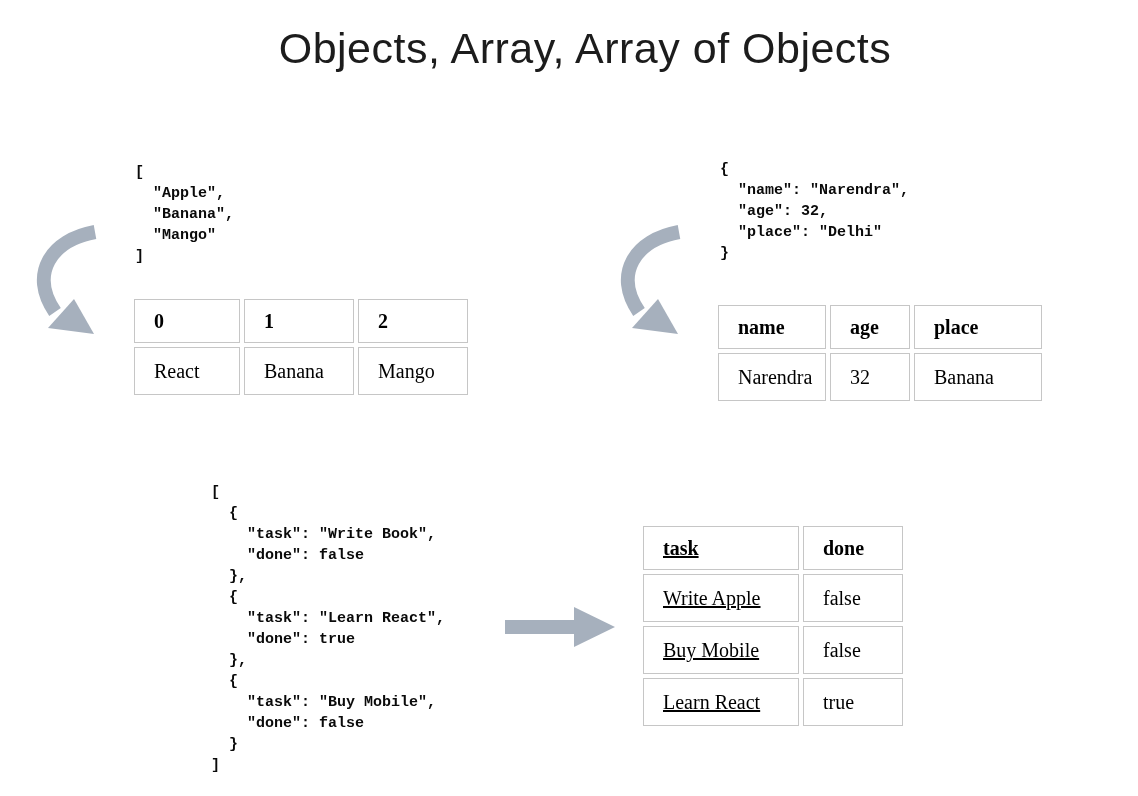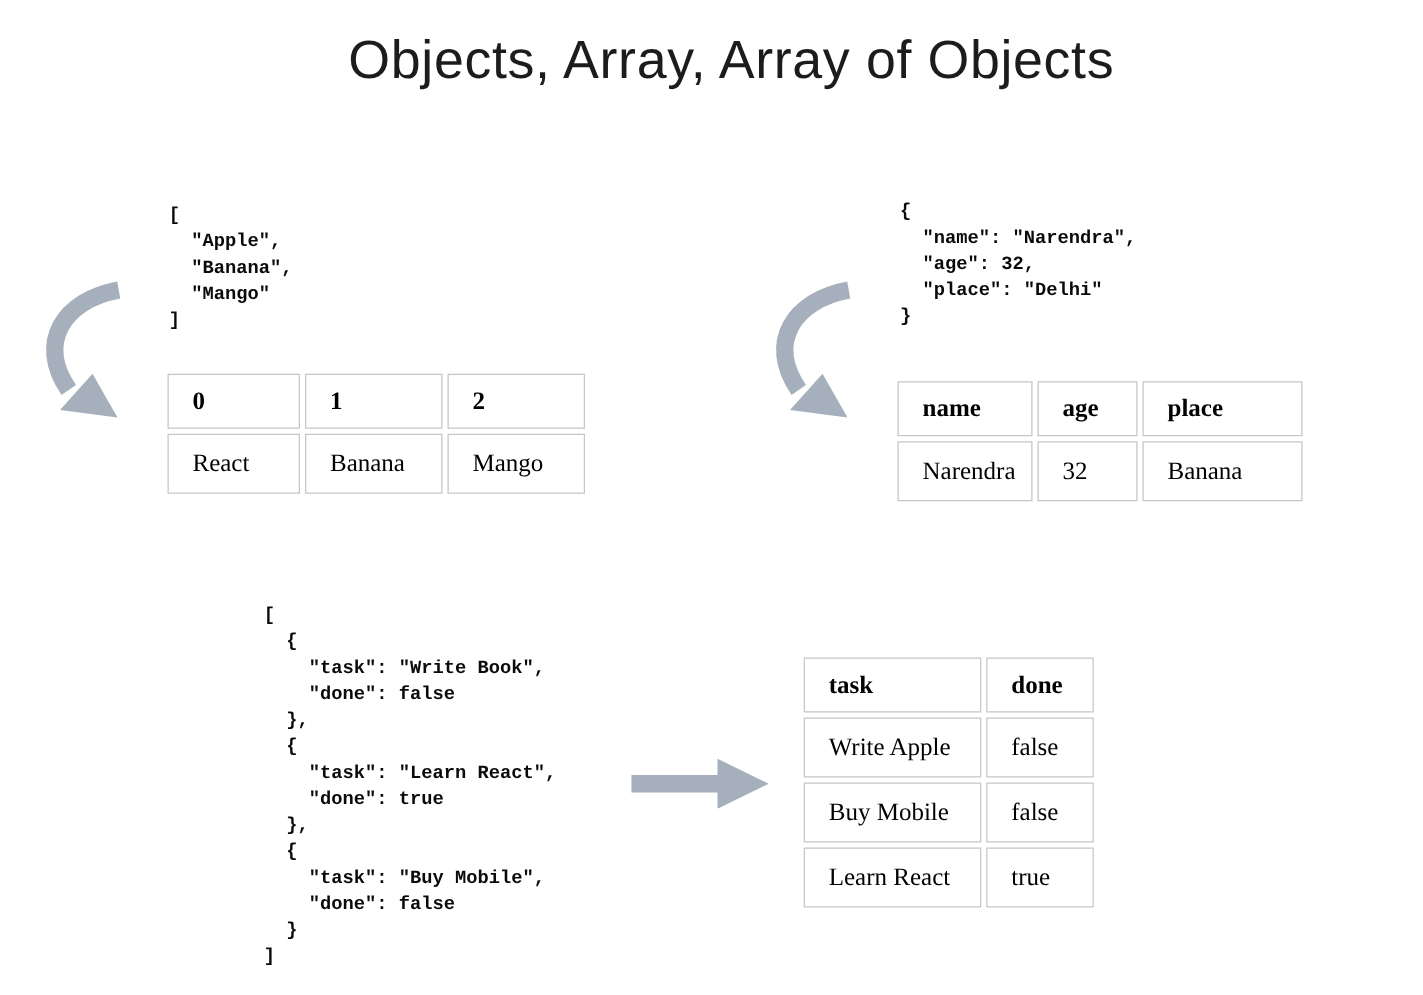--- a/index.html
+++ b/index.html
@@ -70,21 +70,21 @@
   }
   .data-table th { font-weight: 700; padding: 9px 12px 9px 19px; }
   .data-table td { font-weight: 400; padding: 11px 12px 11px 19px; }
 
   .table-array         { left: 130px; top: 295px; }
   .table-object        { left: 714px; top: 301px; }
   .table-array-objects { left: 639px; top: 522px; }
 
   .w106 { width: 106px; } .w110 { width: 110px; }
   .w136 { width: 108px; } .w74  { width: 80px;  } .w104 { width: 128px; }
-  .w156 { width: 142px; } .w100 { width: 86px; }
+  .w156 { width: 156px; text-decoration: underline; } .w100 { width: 100px; }
 </style>
 </head>
 <body>
 
 <div class="canvas">
 
   <div class="title">Objects, Array, Array of Objects</div>
 
   <pre class="code code-array">[
   "Apple",

